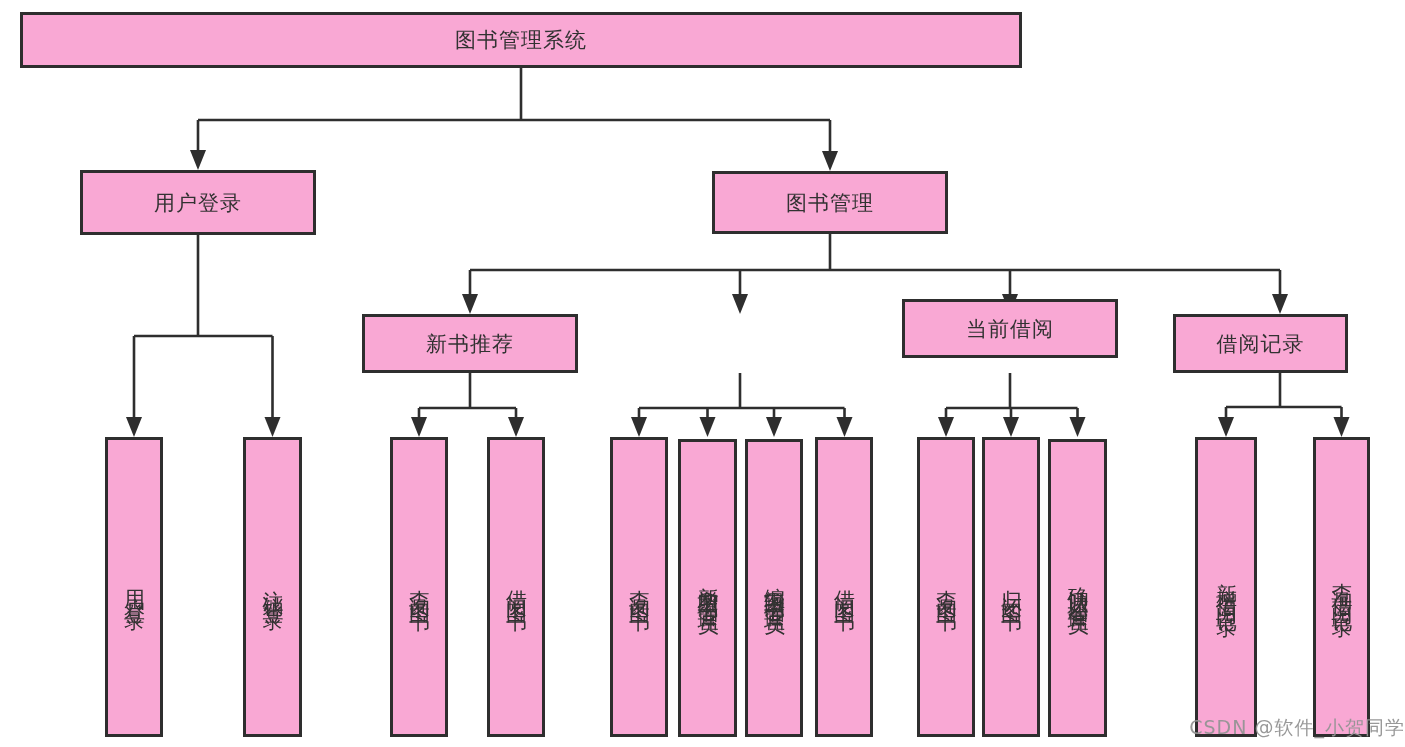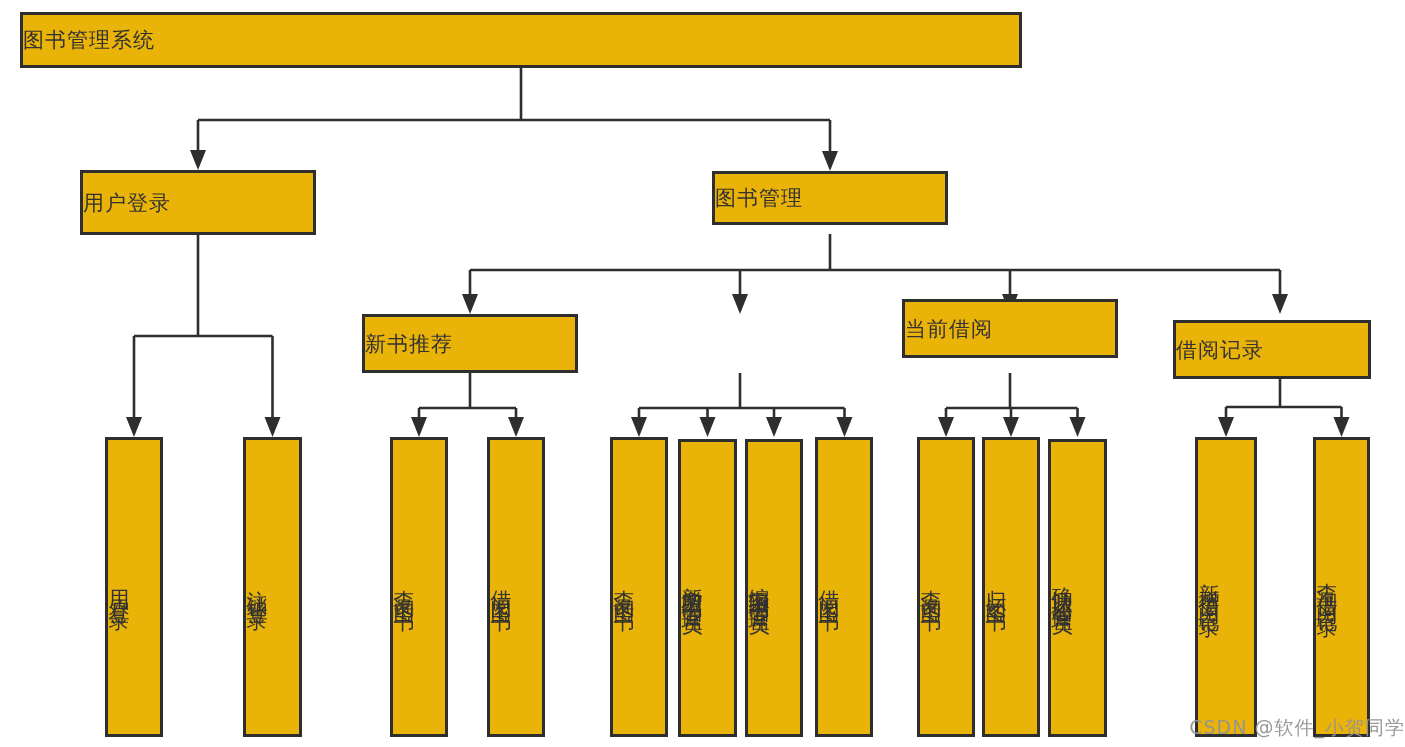--- a/index.html
+++ b/index.html
@@ -16,24 +16,25 @@
     overflow: hidden;
   }
   #wires {
     position: absolute;
     left: 0; top: 0;
     width: 1405px; height: 747px;
   }
   .node {
     position: absolute;
     box-sizing: border-box;
-    background: #eab308;
+    background: #f9a8d4;
     border: 3px solid #2e2e2e;
     display: flex;
     align-items: center;
+    justify-content: center;
     color: #323232;
     z-index: 2;
   }
   .node.h {
     font-size: 21px;
     letter-spacing: 1px;
   }
   .node.v {
     font-size: 21px;
   }
@@ -110,31 +111,31 @@
     </g>
   </svg>
 
   <div class="node h" style="left:20px; top:12px; width:1002px; height:56px;">
     <span>图书管理系统</span>
   </div>
 
   <div class="node h" style="left:80px; top:170px; width:236px; height:65px;">
     <span>用户登录</span>
   </div>
-  <div class="node h" style="left:712px; top:171px; width:236px; height:54px;">
+  <div class="node h" style="left:712px; top:171px; width:236px; height:63px;">
     <span>图书管理</span>
   </div>
 
   <div class="node h" style="left:362px; top:314px; width:216px; height:59px;">
     <span>新书推荐</span>
   </div>
   <div class="node h" style="left:902px; top:299px; width:216px; height:59px;">
     <span>当前借阅</span>
   </div>
-  <div class="node h" style="left:1173px; top:314px; width:198px; height:59px;margin-top:6px;">
+  <div class="node h" style="left:1173px; top:314px; width:175px; height:59px;">
     <span>借阅记录</span>
   </div>
 
   <div class="node v" style="left:105px; top:437px; width:58px; height:300px;">
     <span class="vtxt">用户登录</span>
   </div>
   <div class="node v" style="left:243px; top:437px; width:59px; height:300px;">
     <span class="vtxt">注销登录</span>
   </div>
 

